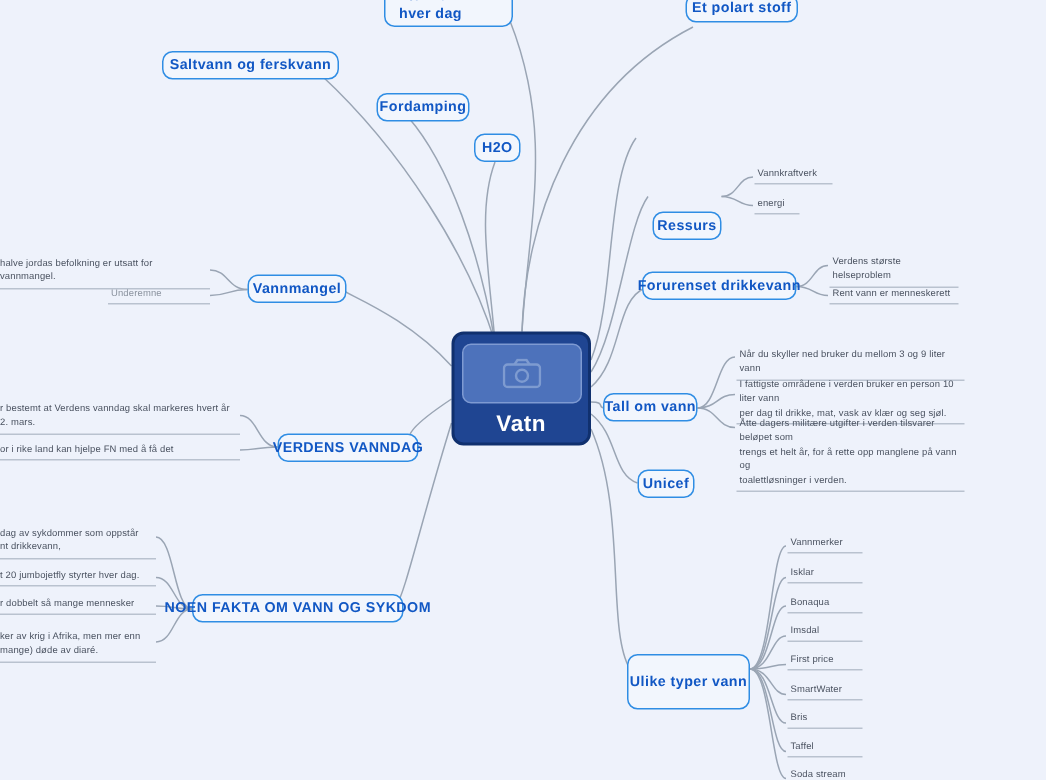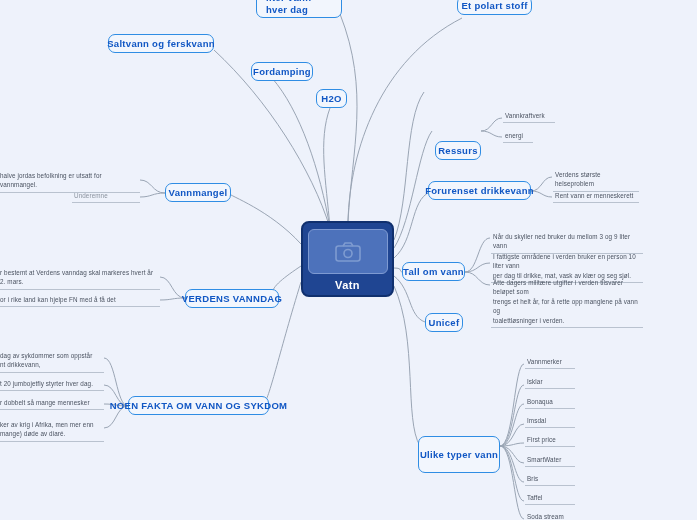--- a/index.html
+++ b/index.html
@@ -44,21 +44,21 @@
   }
   #central .thumb{
     width:78px;height:46px;
     background:#4d72bb;
     border:1px solid #7e9ad2;
     border-radius:6px;
     display:flex;align-items:center;justify-content:center;
   }
   #central .thumb svg{opacity:.75;}
   #central .ctitle{
-    color:#ffffff;font-weight:bold;font-size:11px;margin-top:5px;
+    color:#ffffff;font-weight:bold;font-size:15px;margin-top:5px;
     letter-spacing:.4px;
   }
 
   
   .leaf{
     position:absolute;
     box-sizing:border-box;
     color:#4a5260;
     font-size:6.3px;
     line-height:1.5;
@@ -139,21 +139,21 @@
     </div>
     <div class="ctitle">Vatn</div>
   </div>
 
   <div class="node wrap" style="left:256px;top:-22px;width:86px;height:40px;text-align:left;justify-content:flex-start;">bruker 20-30
 liter vann hver
 dag</div>
 
   <div class="node" style="left:457px;top:-4px;width:75px;height:19px;">Et polart stoff</div>
 
-  <div class="node" style="left:108px;top:34px;width:106px;height:19px;">Saltvann og ferskvann</div>
+  <div class="node" style="left:108px;top:34px;width:118px;height:19px;">Saltvann og ferskvann</div>
 
   <div class="node" style="left:211px;top:62px;width:62px;height:19px;margin-left:40px;">Fordamping</div>
 
   <div class="node" style="left:316px;top:89px;width:31px;height:19px;">H2O</div>
 
 
   <div class="node" style="left:435px;top:121px;width:46px;height:19px;margin-top:20px;">Ressurs</div>
   <div class="leaf" style="left:503px;top:110px;width:52px;">Vannkraftverk</div>
   <div class="leaf" style="left:503px;top:130px;width:30px;">energi</div>
 

